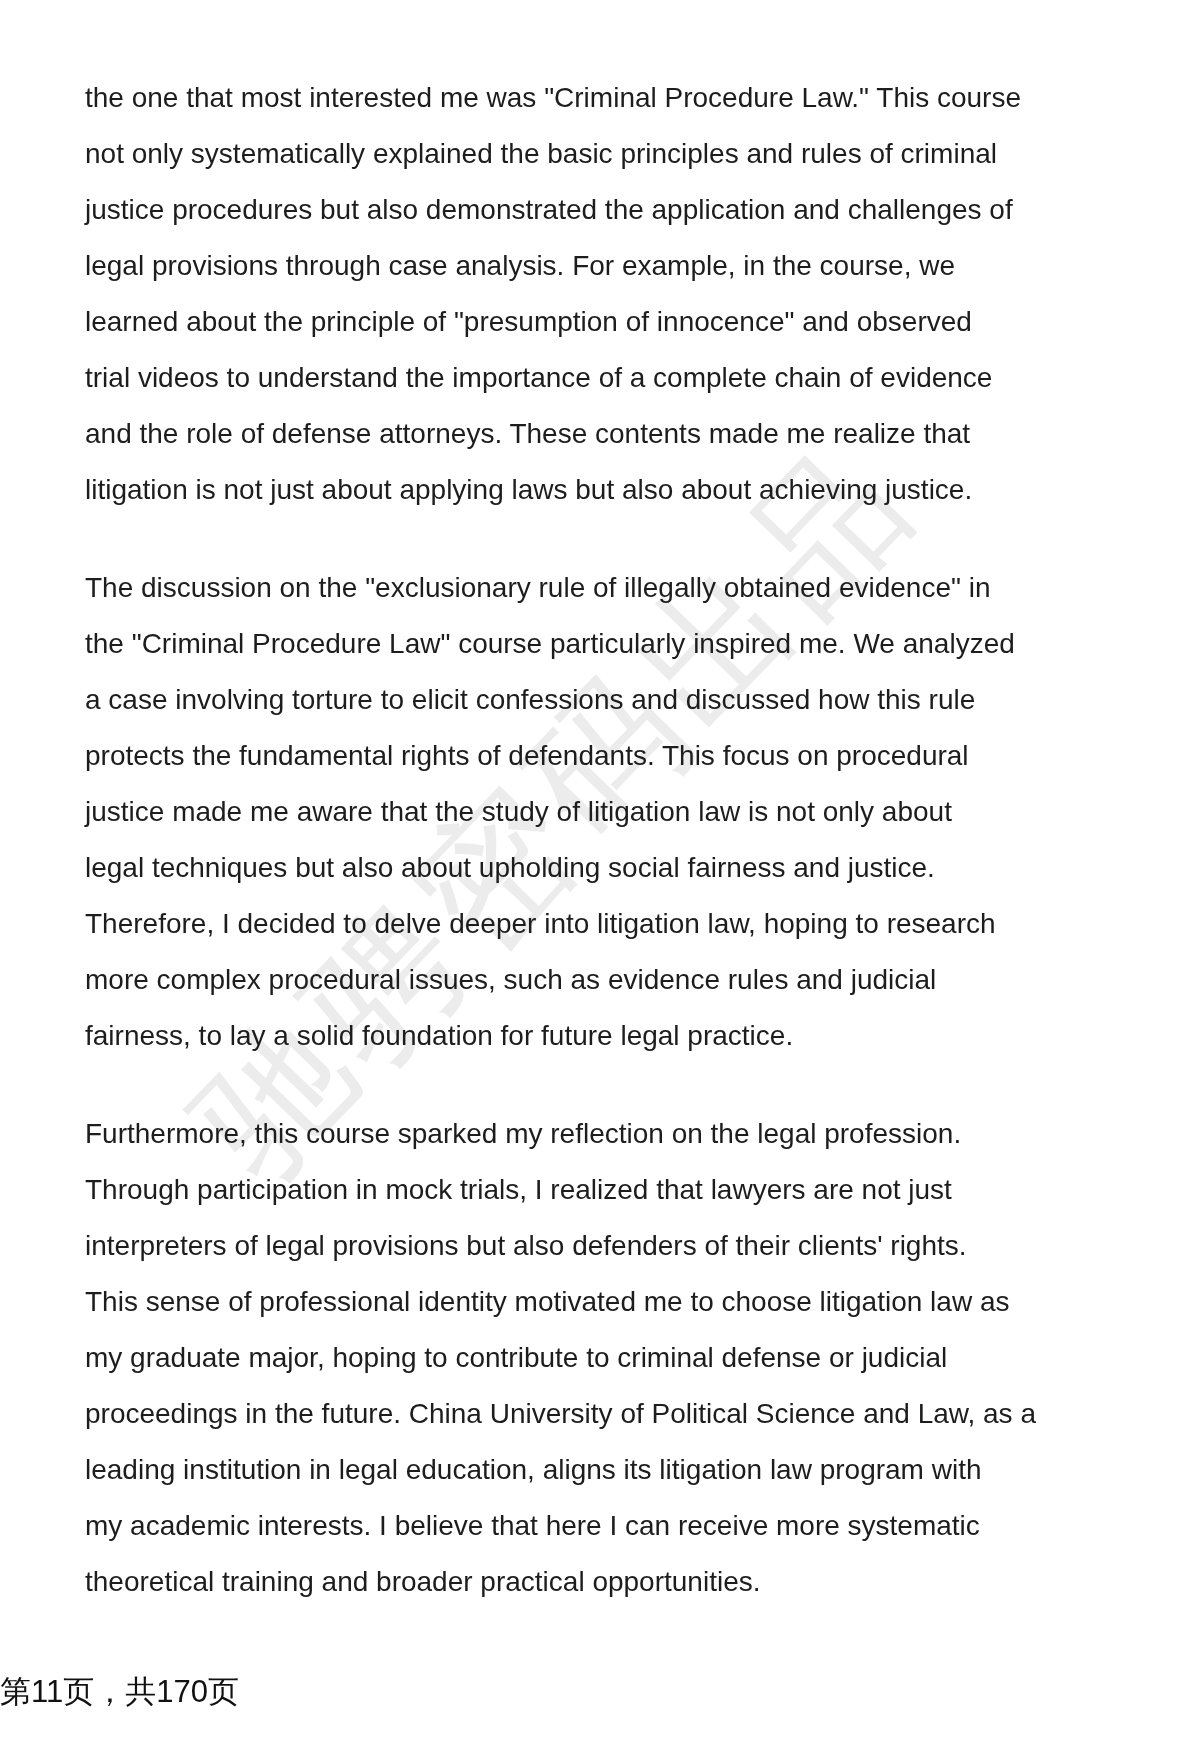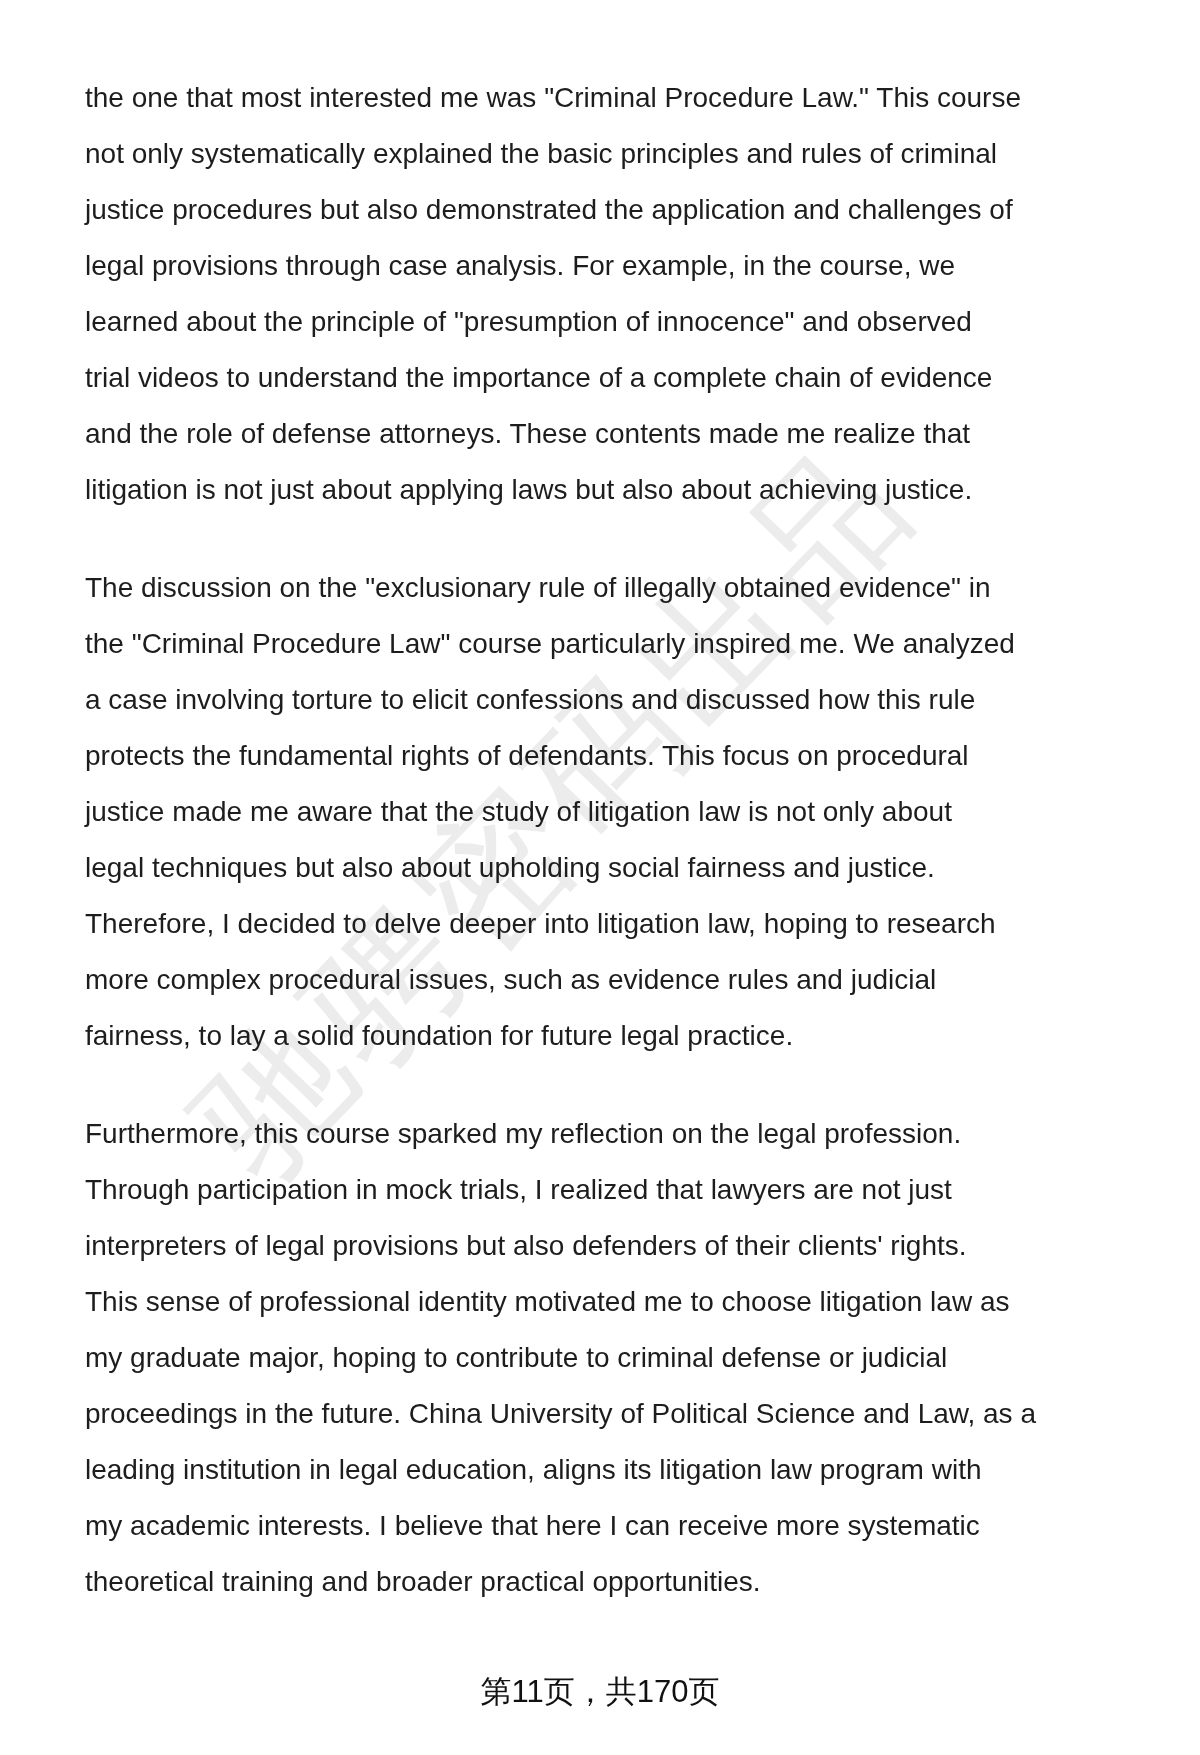--- a/index.html
+++ b/index.html
@@ -40,21 +40,21 @@
     line-height: 56px;
     color: #1d1d1d;
     white-space: pre; 
   }
   .content p + p { margin-top: 42px; }
   .footer {
     position: absolute;
     left: 0;
     right: 0;
     top: 1668px;
-    text-align: center;
+    text-align: left;
     font-size: 31px;
     line-height: 48px;
     color: #111111;
     z-index: 1;
     font-family: "Liberation Sans", "DejaVu Sans", sans-serif;
   }
 </style>
 </head>
 <body>
 

